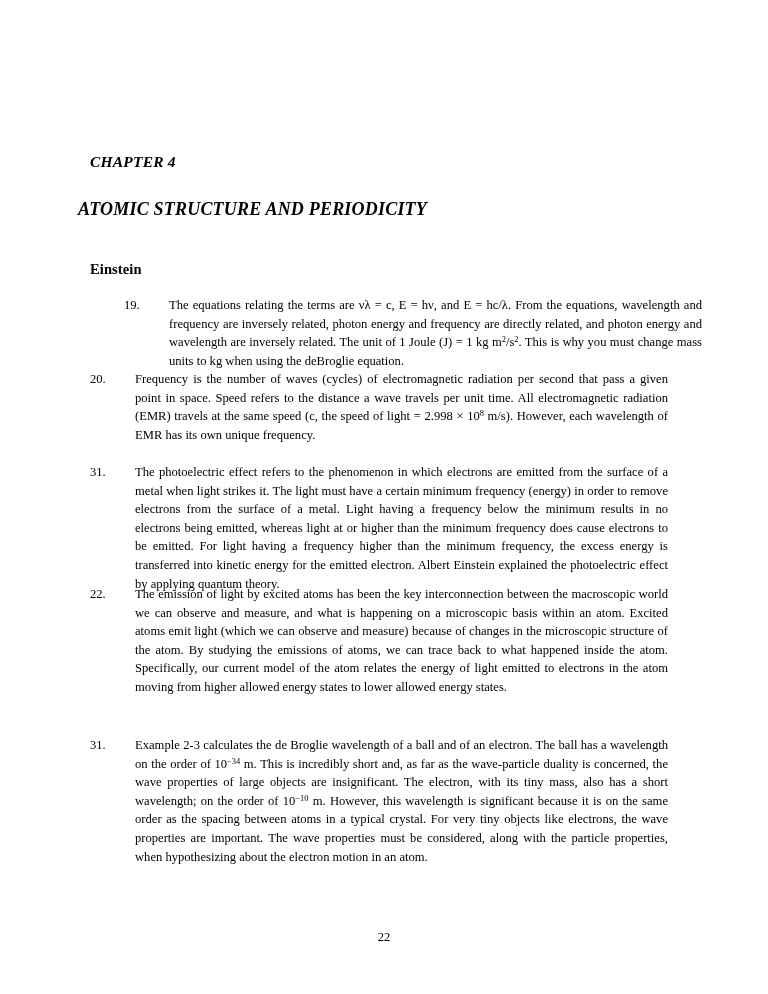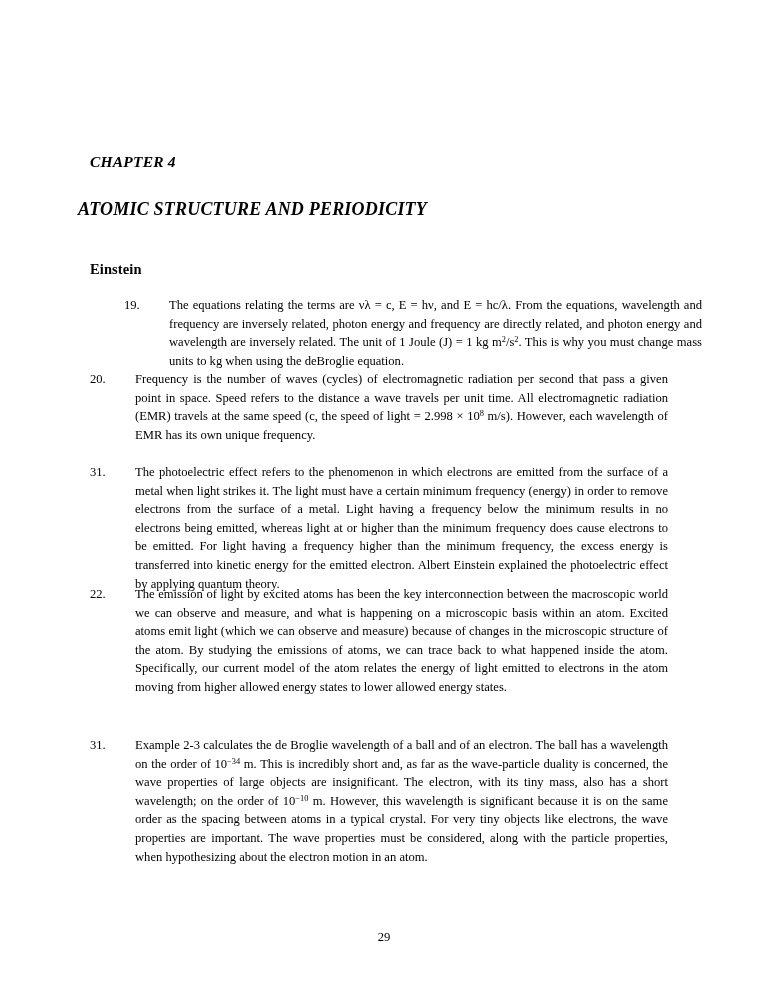--- a/index.html
+++ b/index.html
@@ -126,15 +126,15 @@
       <div class="qblock" style="top: 585px;">
         <div class="qnum">22.</div>
         <div class="qtext">The emission of light by excited atoms has been the key interconnection between the macroscopic world we can observe and measure, and what is happening on a microscopic basis within an atom.  Excited atoms emit light (which we can observe and measure) because of changes in the microscopic structure of the atom.  By studying the emissions of atoms, we can trace back to what happened inside the atom.  Specifically, our current model of the atom relates the energy of light emitted to electrons in the atom moving from higher allowed energy states to lower allowed energy states.</div>
       </div>
       <div class="qblock" style="top: 736px;">
         <div class="qnum">31.</div>
         <div class="qtext">Example 2-3 calculates the de Broglie wavelength of a ball and of an electron. The ball has a wavelength on the order of 10<sup>−34</sup> m. This is incredibly short and, as far as the wave-particle duality is concerned, the wave properties of large objects are insignificant. The electron, with its tiny mass, also has a short wavelength; on the order of 10<sup>−10</sup> m.  However, this wavelength is significant because it is on the same order as the spacing between atoms in a typical crystal. For very tiny objects like electrons, the wave properties are important. The wave properties must be considered, along with the particle properties, when hypothesizing about the electron motion in an atom.</div>
       </div>
     </div>
 
-  <div class="page-number">29</div>
+  <div class="page-number">22</div>
 
 </div>
 
 </body></html>

